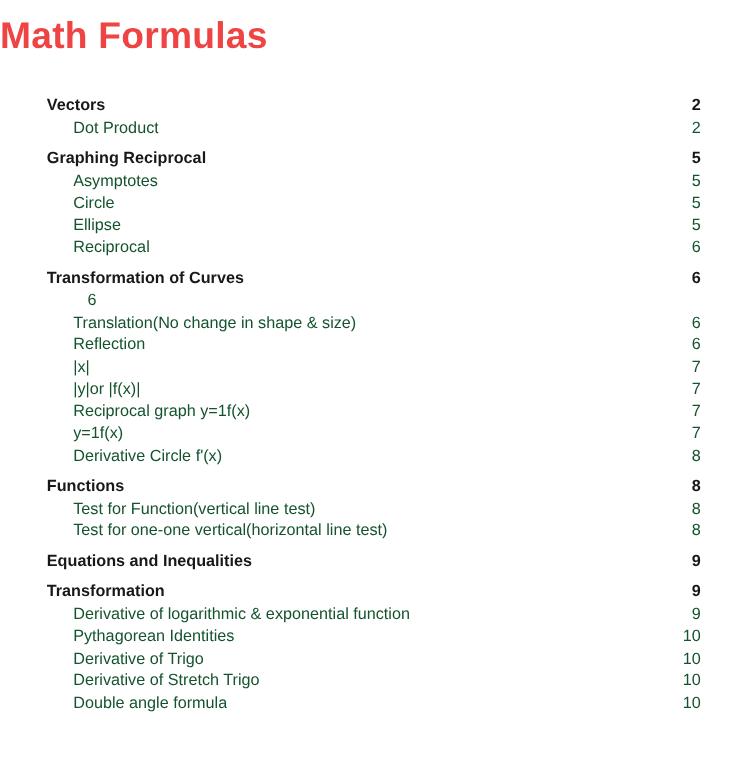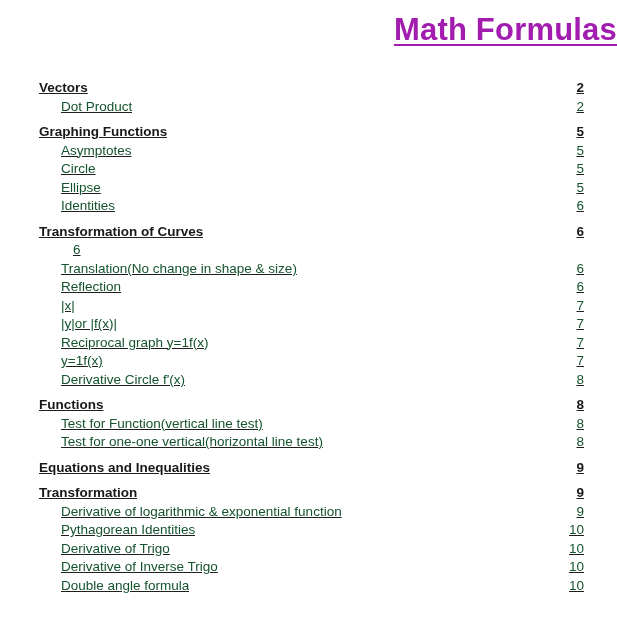--- a/index.html
+++ b/index.html
@@ -7,34 +7,32 @@
   body {
     width: 617px;
     height: 640px;
     background: #ffffff;
     font-family: "Liberation Sans", sans-serif;
     color: #1f1f1f;
     overflow: hidden;
   }
   .title {
     margin: 12px 0 0 0;
-    text-align: right;
+    text-align: left;
     font-size: 31px;
     font-weight: 700;
-    color: #a21caf;
-    text-decoration: underline;
+    color: #ef4444;
     text-decoration-thickness: 2px;
     text-underline-offset: 4px;
     letter-spacing: 0.2px;
   }
   .toc {
     display: block;
     margin-top: 31px;
     padding: 0 33px 0 39px;
-    text-decoration: underline;
   }
   .toc-section { margin-top: 7px; }
   .toc-section:first-child { margin-top: 0; }
   .toc-row {
     display: flex;
     justify-content: space-between;
     align-items: baseline;
     font-size: 13.5px;
     line-height: 18.5px;
     cursor: pointer;
@@ -59,41 +57,41 @@
   <div class="toc-row item">
     <span class="lbl">Dot Product</span>
     <span class="pg">2</span>
   </div>
 
 </div>
   </section>
 
   <section class="toc-section">
     <div class="toc-row head">
-      <span class="lbl">Graphing Functions</span>
+      <span class="lbl">Graphing Reciprocal</span>
       <span class="pg">5</span>
     </div>
     <div class="items">
   <div class="toc-row item">
     <span class="lbl">Asymptotes</span>
     <span class="pg">5</span>
   </div>
 
   <div class="toc-row item">
     <span class="lbl">Circle</span>
     <span class="pg">5</span>
   </div>
 
   <div class="toc-row item">
     <span class="lbl">Ellipse</span>
     <span class="pg">5</span>
   </div>
 
   <div class="toc-row item">
-    <span class="lbl">Identities</span>
+    <span class="lbl">Reciprocal</span>
     <span class="pg">6</span>
   </div>
 </div>
   </section>
 
   <section class="toc-section">
     <div class="toc-row head">
       <span class="lbl">Transformation of Curves</span>
       <span class="pg">6</span>
     </div>
@@ -180,21 +178,21 @@
     <span class="lbl">Pythagorean Identities</span>
     <span class="pg">10</span>
   </div>
 
   <div class="toc-row item">
     <span class="lbl">Derivative of Trigo</span>
     <span class="pg">10</span>
   </div>
 
   <div class="toc-row item">
-    <span class="lbl">Derivative of Inverse Trigo</span>
+    <span class="lbl">Derivative of Stretch Trigo</span>
     <span class="pg">10</span>
   </div>
 
   <div class="toc-row item">
     <span class="lbl">Double angle formula</span>
     <span class="pg">10</span>
   </div>
 
 </div>
   </section>

